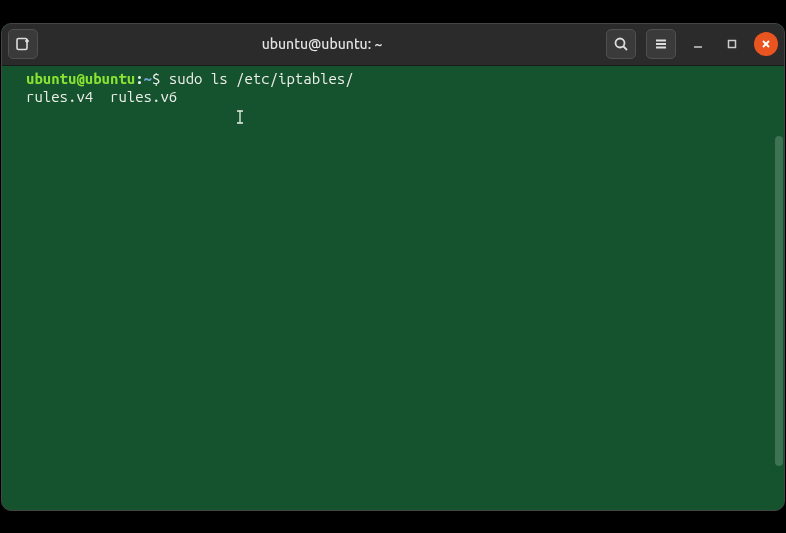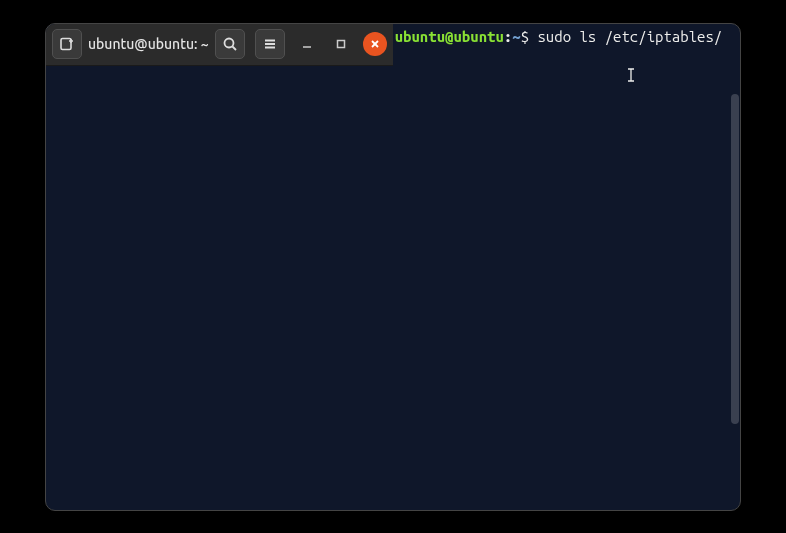--- a/index.html
+++ b/index.html
@@ -6,27 +6,28 @@
     body {
       width: 786px;
       height: 533px;
       background: #000;
       font-family: 'Ubuntu Mono', 'DejaVu Sans Mono', monospace;
       display: flex;
       align-items: center;
       justify-content: center;
     }
     .window {
-      width: 696px;
+      width: 784px;
       height: 488px;
-      background: #0f172a;
+      background: #14532d;
       border-radius: 10px;
       overflow: hidden;
       box-shadow: 0 8px 30px rgba(0,0,0,0.6);
       display: flex;
+      flex-direction: column;
       border: 1px solid #444;
       position: relative;
     }
     .titlebar {
       height: 42px;
       background: #2b2b2b;
       display: flex;
       align-items: center;
       padding: 0 6px;
       gap: 6px;
@@ -71,21 +72,21 @@
       color: #ccc;
     }
     .win-ctrl.close {
       background: #e95420;
       color: #fff;
       border-radius: 50%;
     }
     .win-ctrl svg { width: 10px; height: 10px; }
     .terminal {
       flex: 1;
-      padding: 4px 2px;
+      padding: 4px 24px;
       font-size: 15px;
       line-height: 18px;
       color: #eeeeec;
       position: relative;
       overflow: hidden;
     }
     .prompt-user { color: #8ae234; font-weight: bold; }
     .prompt-colon { color: #eeeeec; font-weight: bold; }
     .prompt-path { color: #729fcf; font-weight: bold; }
     .prompt-dollar { color: #eeeeec; }
@@ -161,20 +162,21 @@
         <svg viewBox="0 0 10 10" stroke="currentColor" stroke-width="1.8">
           <line x1="2" y1="2" x2="8" y2="8"></line>
           <line x1="8" y1="2" x2="2" y2="8"></line>
         </svg>
       </div>
     </div>
   </div>
 
   <div class="terminal">
     <div class="line"><span class="prompt-user">ubuntu@ubuntu</span><span class="prompt-colon">:</span><span class="prompt-path">~</span><span class="prompt-dollar">$ </span><span class="cmd">sudo ls /etc/iptables/</span></div>
+    <div class="line output">rules.v4  rules.v6</div>
 
     <div class="text-cursor">
       <svg viewBox="0 0 10 16" stroke="currentColor" stroke-width="1.3" fill="none">
         <line x1="5" y1="2" x2="5" y2="14"></line>
         <line x1="2" y1="2" x2="8" y2="2"></line>
         <line x1="2" y1="14" x2="8" y2="14"></line>
       </svg>
     </div>
 
     <div class="scrollbar"></div>

